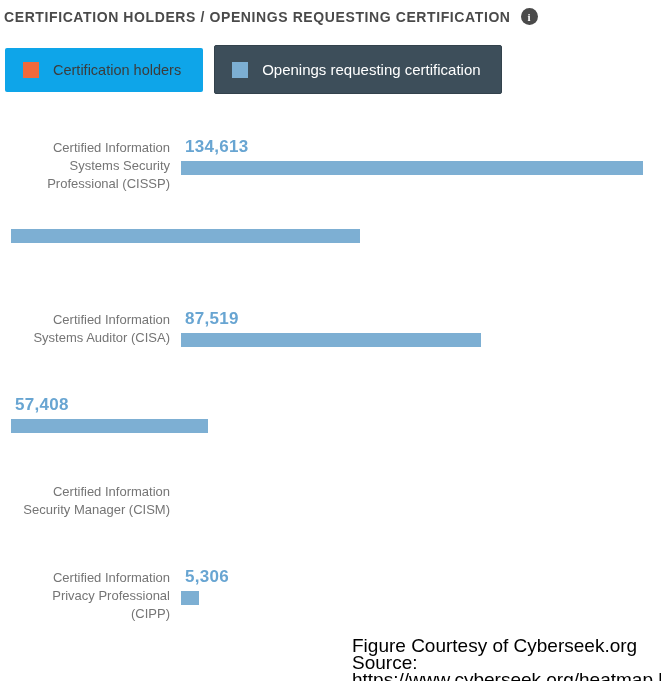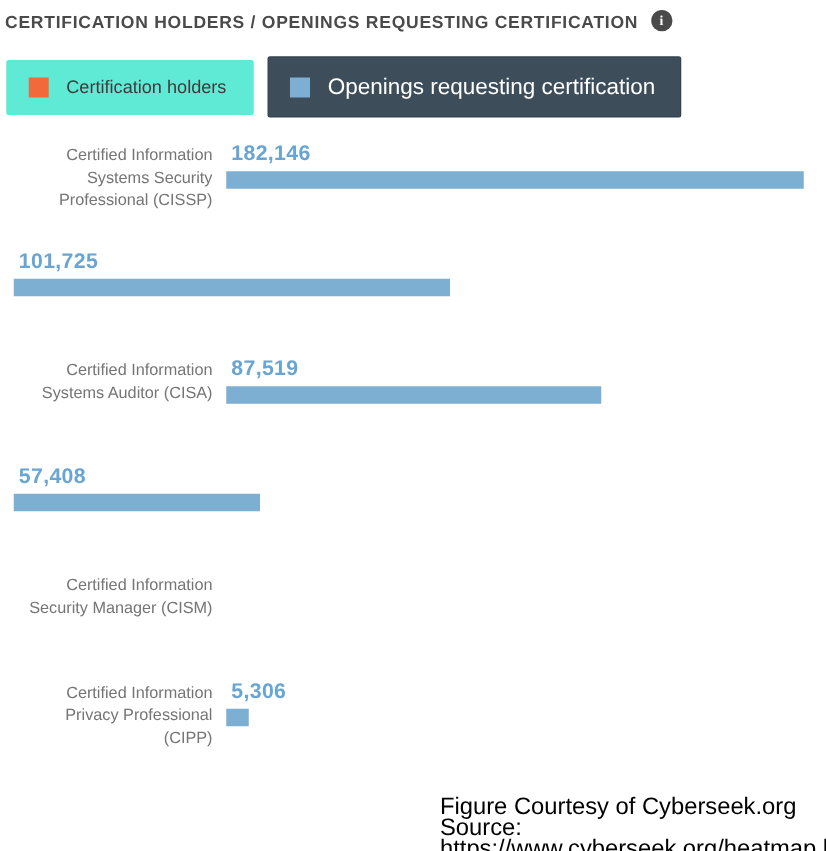--- a/index.html
+++ b/index.html
@@ -31,33 +31,33 @@
 
   
   .legend { margin-top: 20px; display: flex; align-items: center; }
   .legend-btn {
     display: inline-flex; align-items: center;
     border: none; cursor: pointer; border-radius: 2px;
     font-family: "Liberation Sans", sans-serif;
   }
   .legend-btn .swatch { width: 16px; height: 16px; margin-right: 14px; flex: 0 0 auto; }
   .legend-btn.inactive {
-    background: #5eead4; color: #3c3c3c;
+    background: #0ea5e9; color: #3c3c3c;
     height: 44px; padding: 0 22px 0 18px;
     margin-left: 5px; font-size: 14.5px;
   }
   .legend-btn.active {
     background: #3d4e5a; color: #ffffff;
     border: 1px solid #33424c;
     height: 49px; padding: 0 20px 0 17px;
-    margin-left: 11px; font-size: 18px;
+    margin-left: 11px; font-size: 15px;
   }
 
   
-  .chart { margin-top: 20px; }
+  .chart { margin-top: 44px; }
   .row { display: flex; align-items: flex-start; min-height: 86px; }
   .row:last-child { min-height: 0; }
   .cat-label {
     width: 170px; flex: 0 0 auto;
     padding-left: 20px;
     text-align: right;
     font-size: 13px; line-height: 18px; color: #757575;
     margin-top: 1px;
   }
   .bar-area { flex: 1 1 auto; padding-left: 11px; }
@@ -95,30 +95,29 @@
       <span class="swatch" style="background-color: rgb(125, 175, 211);"></span>
       <span>Openings requesting certification</span>
     </button>
   </div>
 
   <div class="chart">
 
     <div class="row">
       <div class="cat-label">Certified Information Systems Security Professional (CISSP)</div>
       <div class="bar-area">
-        <div class="bar-value">182,146</div>
+        <div class="bar-value">134,613</div>
         <div class="bar-track">
             <div class="bar" style="width: 462px;"></div>
           </div>
       </div>
     </div>
 
     <div class="row">
       <div class="bar-area">
-        <div class="bar-value">101,725</div>
         <div class="bar-track">
             <div class="bar" style="width: 349px;"></div>
           </div>
       </div>
     </div>
 
     <div class="row">
       <div class="cat-label">Certified Information Systems Auditor (CISA)</div>
       <div class="bar-area">
         <div class="bar-value">87,519</div>

